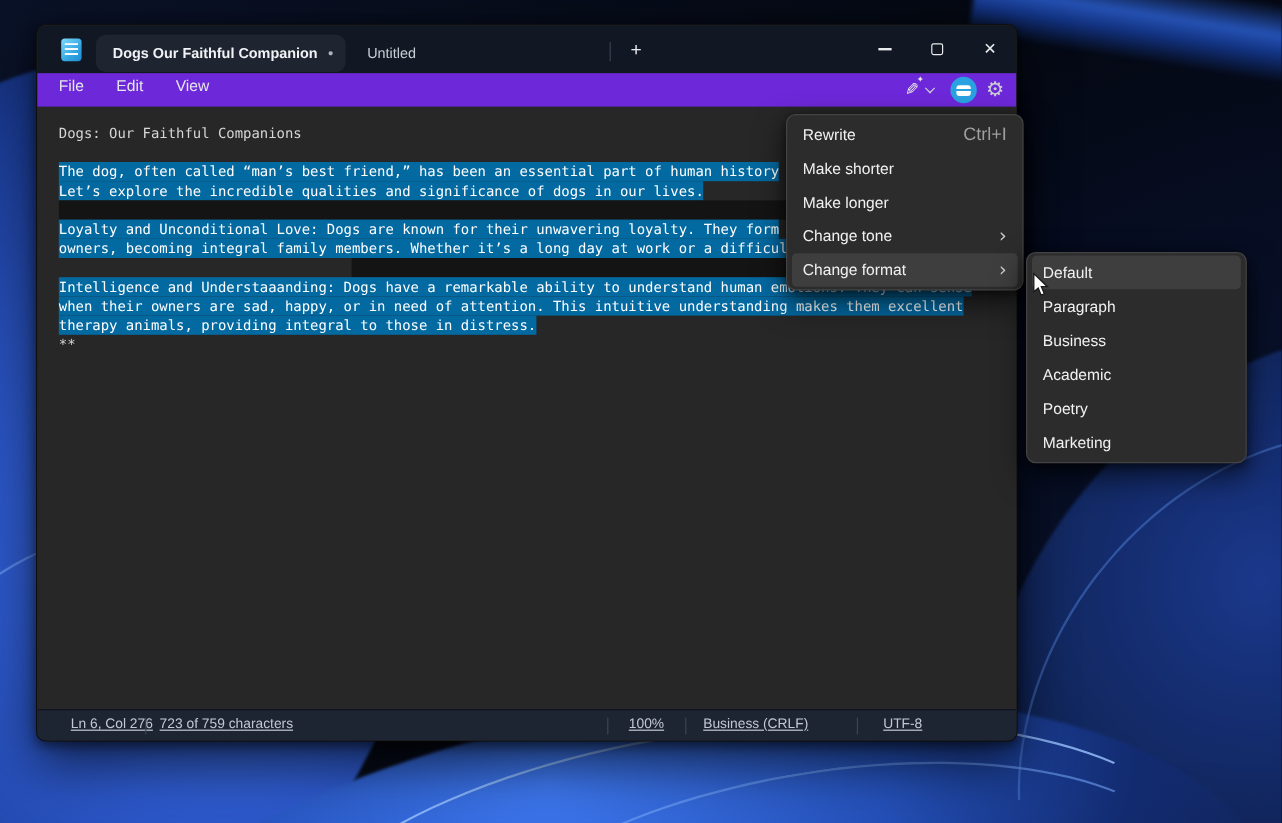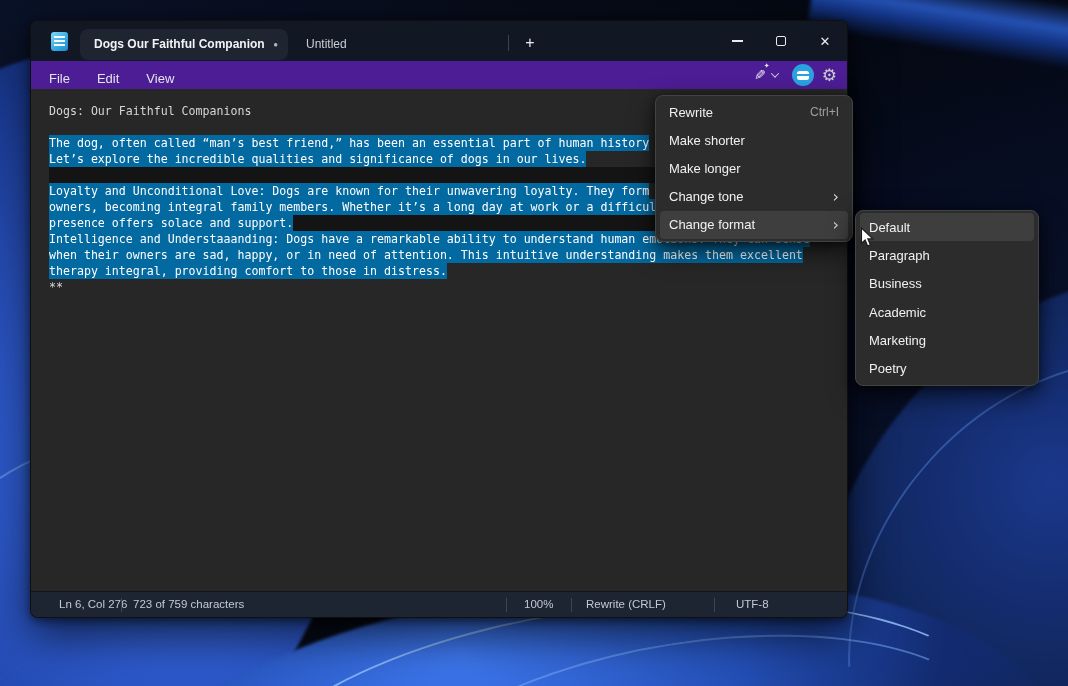--- a/index.html
+++ b/index.html
@@ -50,21 +50,21 @@
   .tab-divider { width:1px; height:16px; background:#3a4150; margin:4px 0 0 14px; }
   .newtab-btn { width:26px; height:26px; margin:4px 0 0 8px; border-radius:5px; color:#e7e9ee;
                 font-size:16px; display:flex; align-items:center; justify-content:center; }
   .win-controls { position:absolute; right:0; top:0; height:40px; display:flex; }
   .win-btn { width:44px; height:40px; display:flex; align-items:center; justify-content:center; }
   .min-glyph { width:11px; height:1.5px; background:#e8eaee; }
   .max-glyph { width:10px; height:10px; border:1.2px solid #e8eaee; border-radius:2px; }
   .close-glyph { color:#e8eaee; font-size:13px; font-family:"DejaVu Sans", sans-serif; }
 
   
-  .menubar { height:28px; background:#4c1d95; display:flex; align-items:flex-end; padding-left:8px; position:relative; }
+  .menubar { height:28px; background:#6d28d9; display:flex; align-items:flex-start; padding-left:8px; position:relative; }
   .menubar-item { padding:3px 10px; color:#e4e6ea; font-size:13px; border-radius:4px; margin-right:7px; }
   .menubar-right { position:absolute; right:10px; top:0; height:28px; display:flex; align-items:center; gap:8px; }
   .rewrite-btn { display:flex; align-items:center; gap:6px; padding:2px 6px; border-radius:4px; }
   .pen-icon { font-size:14px; color:#e9e9e9; position:relative; transform:scaleX(-1); font-family:"DejaVu Sans", sans-serif; }
   .pen-icon::after { content:"✦"; position:absolute; left:-4px; top:-5px; font-size:7px; color:#e9e9e9; transform:scaleX(-1); }
   .chev-down { width:6px; height:6px; border-right:1.4px solid #cfd2d8; border-bottom:1.4px solid #cfd2d8;
                transform:rotate(45deg) translate(-1px,-1px); }
   .copilot-btn { width:22px; height:22px; border-radius:50%; background:#2aa2e2; display:flex; align-items:center; justify-content:center; }
   .copilot-inner { width:12px; height:9px; border-radius:2.5px;
                    background:linear-gradient(180deg,#fff 0 3.2px,#2aa2e2 3.2px 4.8px,#fff 4.8px 9px); }
@@ -73,32 +73,32 @@
   
   .editor { position:absolute; left:0; top:68px; width:818px; height:504px; background:#272727; }
   .line { position:absolute; left:18px; height:16px; font:11.6px/16px "DejaVu Sans Mono", monospace;
           color:#d6d6d6; white-space:pre; }
   .sel { background:#0369a1; color:#ffffff; display:inline-block; height:16px; }
   .gap { position:absolute; height:16px; background:#141414; }
 
   
   .statusbar { position:absolute; left:0; bottom:0; width:818px; height:26px; background:#1d2432;
                border-top:1px solid #10151f; font-size:11.5px; color:#c3c9d4; }
-  .statusbar span.seg { position:absolute; top:6px; white-space:nowrap; }
+  .statusbar span.seg { position:absolute; top:6px; white-space:nowrap;text-decoration:underline; }
   .statusbar .vsep { position:absolute; top:6px; width:1px; height:14px; background:#3d4453; }
 
   
   .menu { position:absolute; background:#2c2c2c; border:1px solid #434343; border-radius:8px;
           box-shadow:0 10px 26px rgba(0,0,0,.62), 0 2px 8px rgba(0,0,0,.5); padding:2px 0; z-index:10; }
   #context-menu { left:655px; top:95px; width:198px; }
   #format-submenu { left:855px; top:210px; width:184px; z-index:11; }
   .menu-item { height:28.2px; margin:0 4px; padding:0 9px; display:flex; align-items:center;
                border-radius:4px; color:#f1f1f1; font-size:13px; }
   .menu-item.hl { background:#3e3e3e; }
-  .menu-shortcut { margin-left:auto; color:#9f9f9f; font-size:12px; }
+  .menu-shortcut { margin-left:auto; color:#9f9f9f; font-size:15px; }
   .chev-right { margin-left:auto; color:#cfcfcf; font-size:16px; line-height:1; font-family:"DejaVu Sans", sans-serif; }
   #format-submenu .menu-item { height:28.3px; }
 
   #cursor { position:absolute; left:860px; top:227px; z-index:30; }
 </style>
 </head>
 <body>
 
 <div id="wallpaper">
   <div class="petal" id="p1"></div>
@@ -154,36 +154,35 @@
     </div>
   </div>
 
   <div class="editor">
     <div class="line" style="top:14px"><span>Dogs: Our Faithful Companions</span></div>
     <div class="line" style="top:46px"><span class="sel">The dog, often called “man’s best friend,” has been an essential part of human history</span></div>
     <div class="line" style="top:62px"><span class="sel">Let’s explore the incredible qualities and significance of dogs in our lives.</span></div>
     <div class="gap" style="top:78px;left:18px;width:607px"></div>
     <div class="line" style="top:94px"><span class="sel">Loyalty and Unconditional Love: Dogs are known for their unwavering loyalty. They form</span></div>
     <div class="line" style="top:110px"><span class="sel">owners, becoming integral family members. Whether it’s a long day at work or a difficult</span></div>
-    <div class="line" style="top:126px"><span class="sel">presence offers solace and support.</span></div>
     <div class="gap" style="top:126px;left:262px;width:363px"></div>
     <div class="line" style="top:142px"><span class="sel">Intelligence and Understaaanding: Dogs have a remarkable ability to understand human emotions. They can sense</span></div>
     <div class="line" style="top:158px"><span class="sel">when their owners are sad, happy, or in need of attention. This intuitive understanding makes them excellent</span></div>
-    <div class="line" style="top:174px"><span class="sel">therapy integral, providing comfort to those in distress.</span></div>
+    <div class="line" style="top:174px"><span class="sel">therapy animals, providing integral to those in distress.</span></div>
     <div class="line" style="top:190px"><span>**</span></div>
   </div>
 
   <div class="statusbar">
     <span class="seg" style="left:28px">Ln 6, Col 276</span>
     <span class="vsep" style="left:90px"></span>
     <span class="seg" style="left:102px">723 of 759 characters</span>
     <span class="vsep" style="left:475px"></span>
     <span class="seg" style="left:493px">100%</span>
     <span class="vsep" style="left:540px"></span>
-    <span class="seg" style="left:555px">Rewrite (CRLF)</span>
+    <span class="seg" style="left:555px">Business (CRLF)</span>
     <span class="vsep" style="left:683px"></span>
     <span class="seg" style="left:705px">UTF-8</span>
   </div>
 
 </div>
 
 <div class="menu" id="context-menu">
   <div class="menu-item">
     <span>Rewrite</span>
     <span class="menu-shortcut">Ctrl+I</span>
@@ -211,22 +210,22 @@
   <div class="menu-item">
       <span>Paragraph</span>
     </div>
   <div class="menu-item">
       <span>Business</span>
     </div>
   <div class="menu-item">
       <span>Academic</span>
     </div>
   <div class="menu-item">
+      <span>Poetry</span>
+    </div>
+  <div class="menu-item">
       <span>Marketing</span>
-    </div>
-  <div class="menu-item">
-      <span>Poetry</span>
     </div>
 </div>
 
 <svg id="cursor" width="15" height="21" viewBox="0 0 15 21">
   <polygon points="1.5,1 1.5,16.2 5.2,13 7.6,19 10.3,17.8 7.8,11.9 12.8,11.9" fill="#ffffff" stroke="#1a1a1a" stroke-width="1.1"></polygon>
 </svg>
 
 </body></html>

